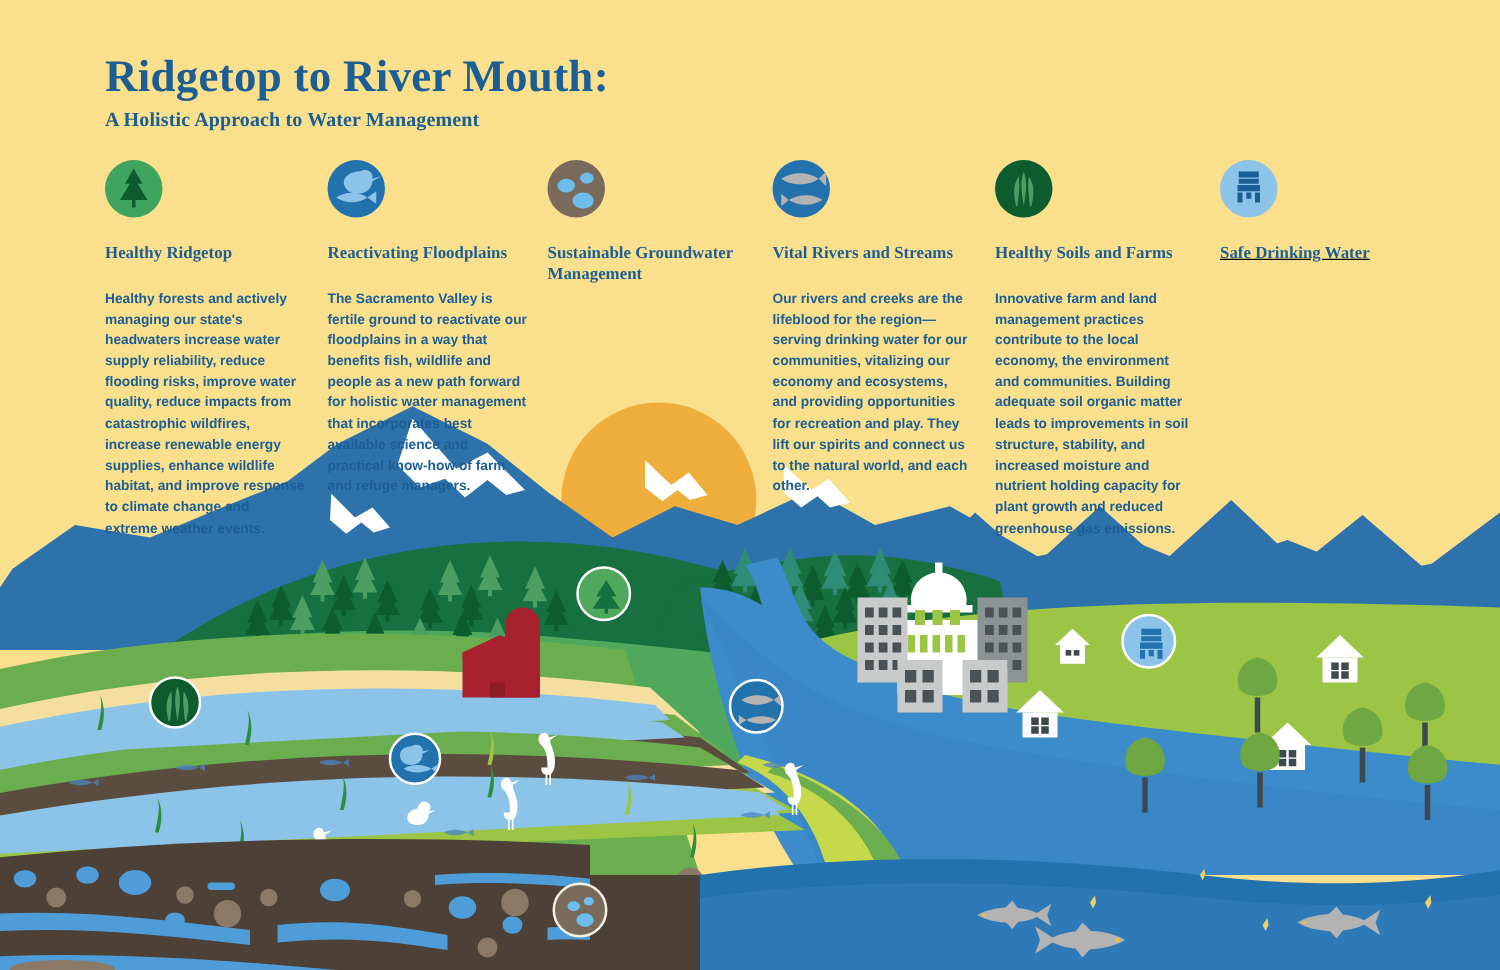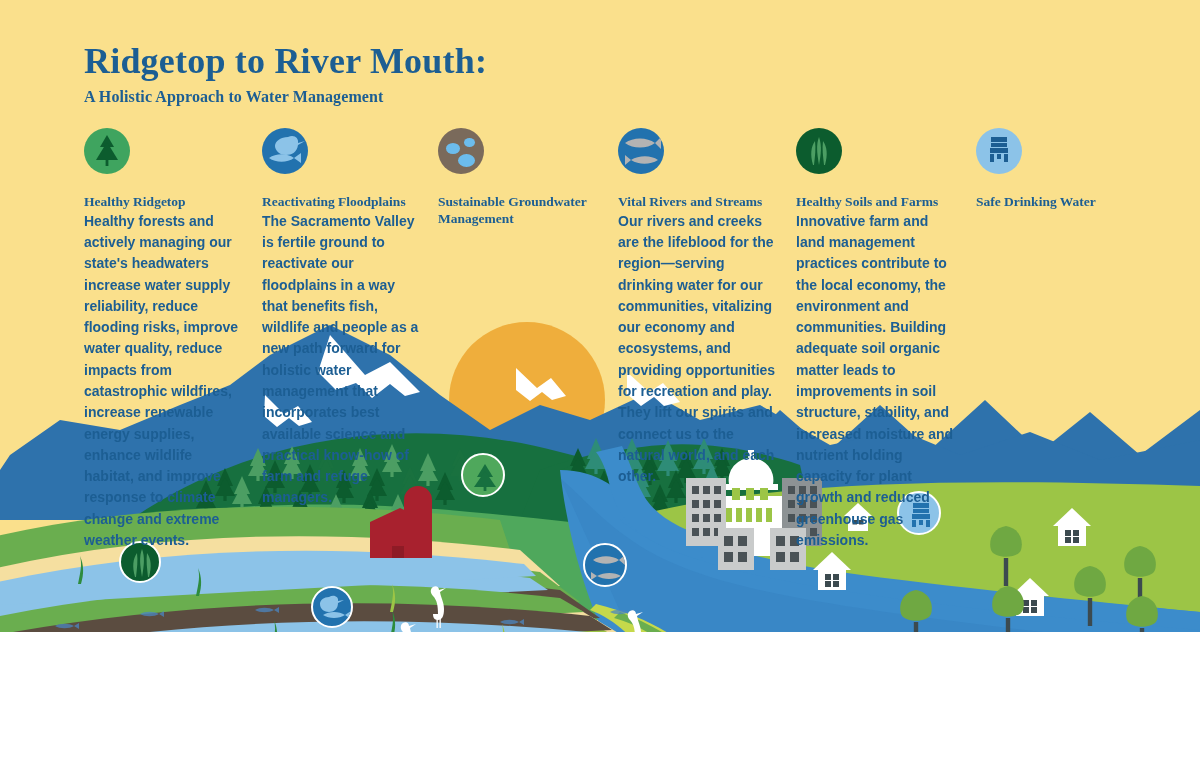--- a/index.html
+++ b/index.html
@@ -1,30 +1,30 @@
 <!DOCTYPE html>
 <html><head>
 <meta charset="utf-8">
 <style>
   html,body{margin:0;padding:0;background:#fff;}
   body{font-family:"Liberation Sans", sans-serif;}
-  #page{position:relative;width:1200px;height:632px;overflow:hidden;background:#f9a8d4;}
+  #page{position:relative;width:1200px;height:776px;overflow:hidden;background:#f9a8d4;}
 
   
   #header{position:absolute;left:0;top:0;width:1200px;height:325px;z-index:40;}
   .title{position:absolute;left:84px;top:40px;font-family:"Liberation Serif",serif;
          font-size:36px;font-weight:700;color:#1C5E93;letter-spacing:.2px;}
   .subtitle{position:absolute;left:84px;top:88px;font-family:"Liberation Serif",serif;
             font-size:16px;font-weight:700;color:#1C5E93;letter-spacing:.1px;}
 
   .col{position:absolute;top:128px;width:160px;}
   .badge{width:46px;height:46px;border-radius:50%;position:relative;overflow:hidden;}
   .col-title{margin-top:20px;font-family:"Liberation Serif",serif;font-size:13.5px;
              font-weight:700;color:#1C5E93;line-height:1.25;}
-  .col-body{margin-top:0;font-size:14px;line-height:1.52;color:#1C5E93;font-weight:600;}
+  .col-body{margin-top:20px;font-size:11px;line-height:1.52;color:#1C5E93;font-weight:600;}
 
   
   .bi{position:absolute;}
   .tree-ico{left:11px;top:7px;width:24px;height:32px;}
   .grass-ico{left:11px;top:8px;width:24px;height:30px;}
   .cooler-ico{left:13px;top:9px;width:20px;height:28px;}
   .gw-dot{position:absolute;border-radius:50%;background:#6CBCEC;}
 
   
   #scene{position:absolute;left:0;top:0;width:1200px;height:776px;z-index:5;}
@@ -488,21 +488,21 @@
       <div class="badge" style="background:#2272AE;">
         <svg class="bi" style="left:0;top:0;" width="46" height="46" viewBox="0 0 46 46">
           <path d="M7,15 c8,-6 22,-6 30,0 c-8,6 -22,6 -30,0 Z M37,15 l6,-6 l0,12 Z" fill="#B3B3B3"></path>
           <path d="M13,32 c8,-5 20,-5 27,0 c-8,5 -19,5 -27,0 Z M13,32 l-6,-5 l0,10 Z" fill="#B3B3B3"></path>
         </svg>
       </div>
       <div class="col-title">Vital Rivers and Streams</div>
       <div class="col-body" style="width:160px;">Our rivers and creeks are the lifeblood for the region—serving drinking water for our communities, vitalizing our economy and ecosystems, and providing opportunities for recreation and play. They lift our spirits and connect us to the natural world, and each other.</div>
     </div>
 
-    <div class="col" style="left:976px;width:165px;">
+    <div class="col" style="left:976px;width:165px;text-decoration:underline;">
       <div class="badge" style="background:#8CC3E8;">
         <svg class="bi cooler-ico" viewBox="0 0 20 28">
           <rect x="2" y="0" width="16" height="5" fill="#1C5E93"></rect>
           <rect x="2" y="6" width="16" height="4" fill="#1C5E93"></rect>
           <rect x="1" y="11" width="18" height="5" fill="#1C5E93"></rect>
           <rect x="1" y="17" width="4" height="8" fill="#1C5E93"></rect>
           <rect x="15" y="17" width="4" height="8" fill="#1C5E93"></rect>
           <rect x="8" y="17" width="4" height="5" fill="#1C5E93"></rect>
         </svg>
       </div>

